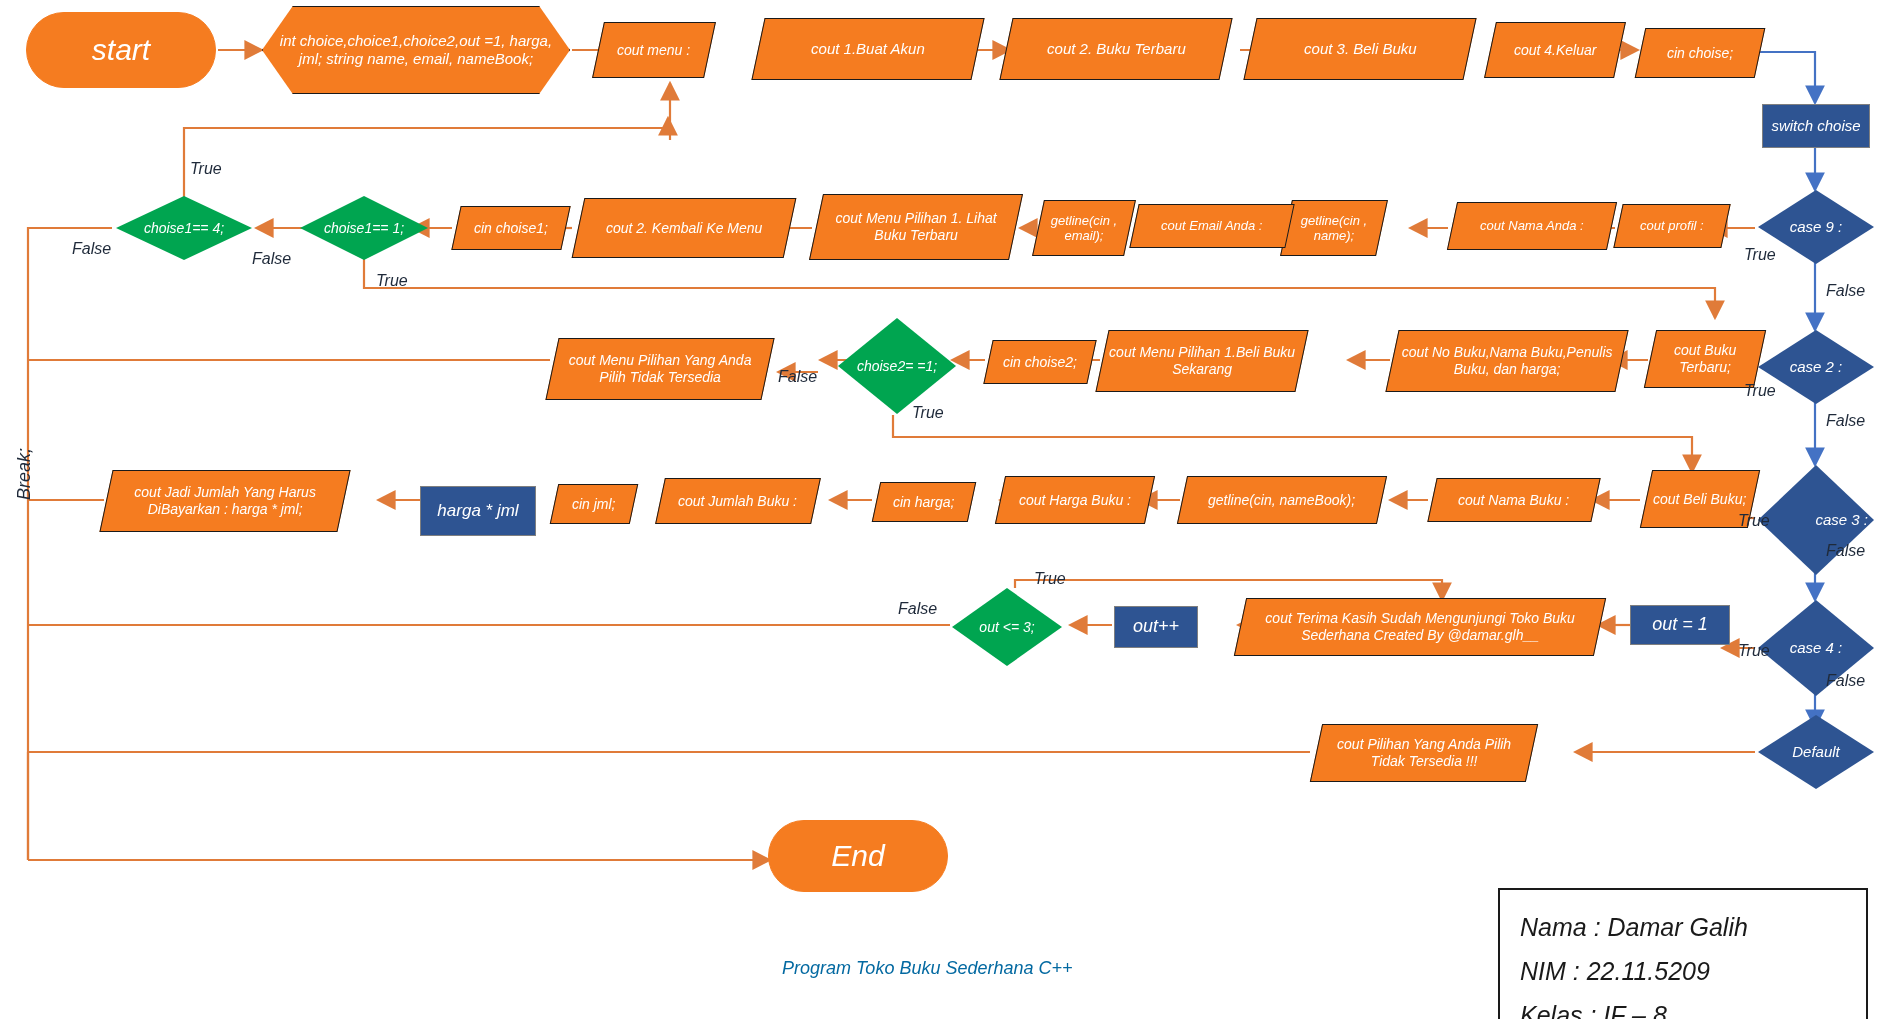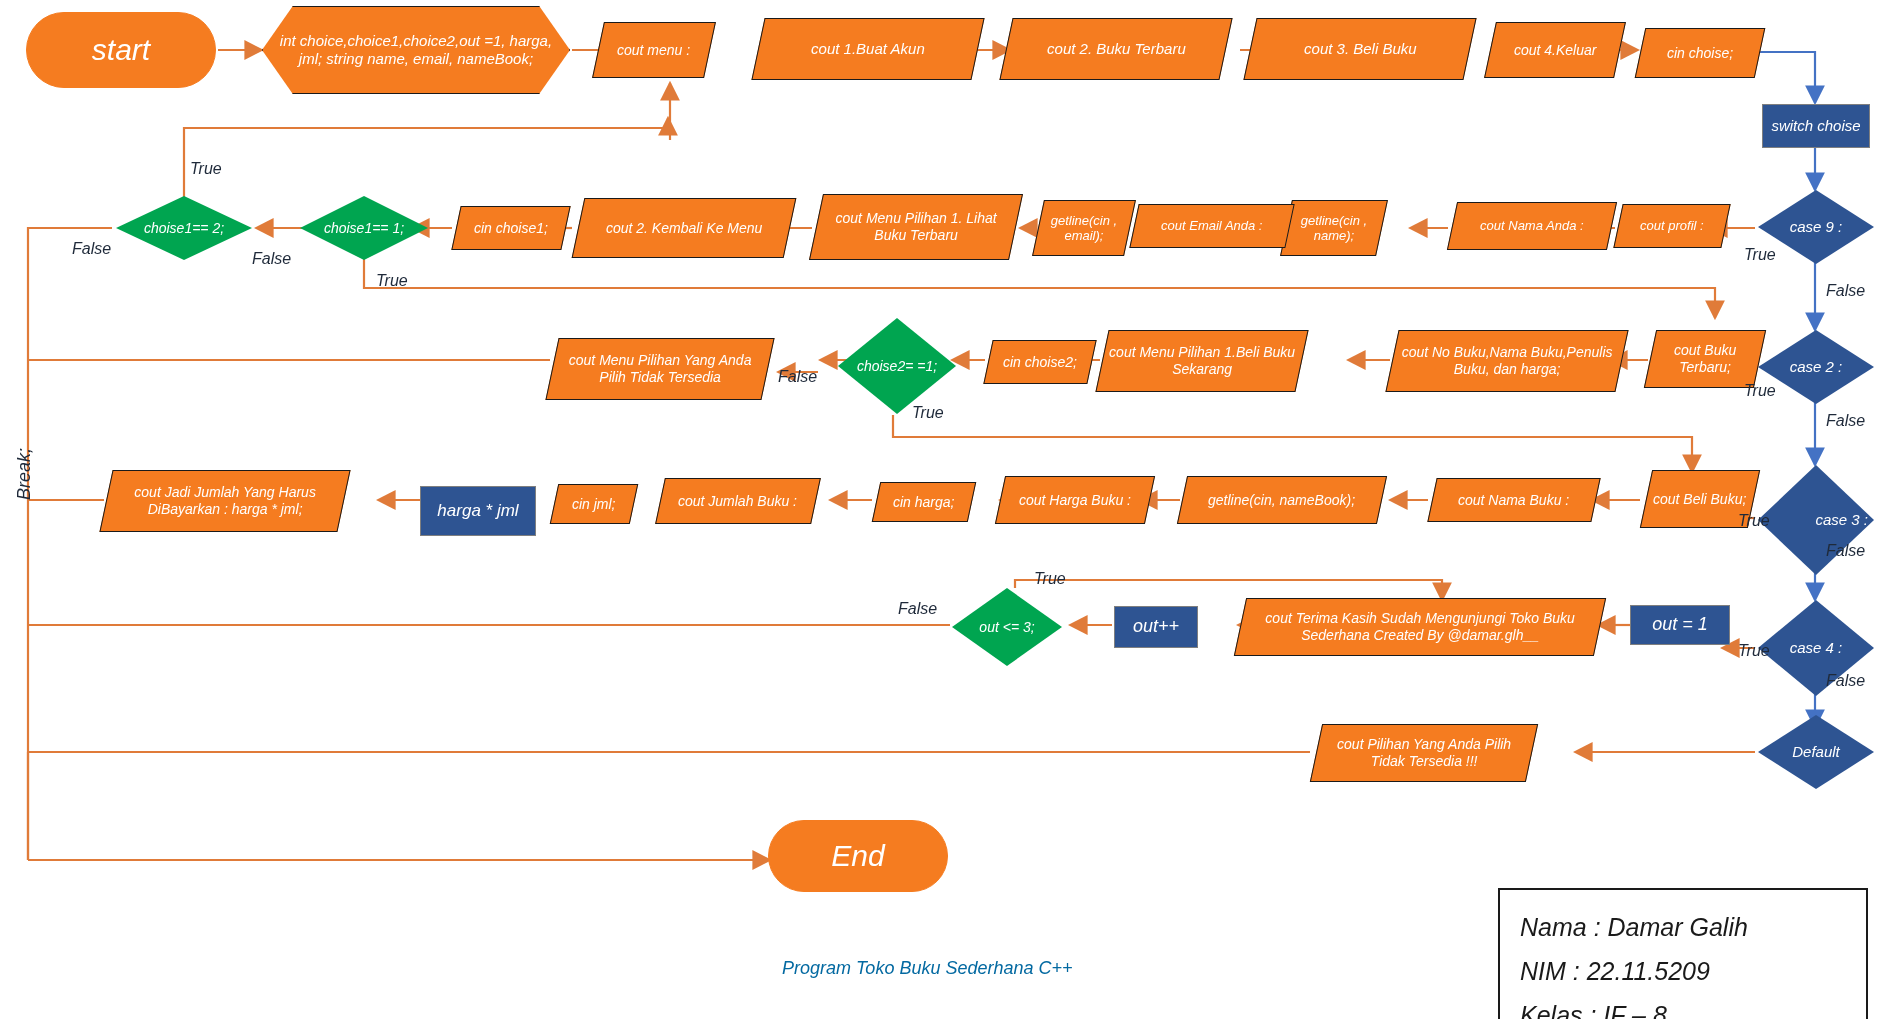--- a/index.html
+++ b/index.html
@@ -327,21 +327,21 @@
     <span class="txt">cin choise1;</span>
   </div>
 
   <div class="node dia dia-green" style="left:300px; top:196px; width:128px; height:64px; font-size:14px;">
     <span class="shape"></span>
     <span class="txt">choise1== 1;</span>
   </div>
 
   <div class="node dia dia-green" style="left:116px; top:196px; width:136px; height:64px; font-size:14px;">
     <span class="shape"></span>
-    <span class="txt">choise1== 2;</span>
+    <span class="txt">choise1== 4;</span>
   </div>
 
   <div class="node dia dia-blue" style="left:1758px; top:330px; width:116px; height:74px; font-size:15px;">
     <span class="shape"></span>
     <span class="txt">case 2 :</span>
   </div>
 
   <div class="node io" style="left:1650px; top:330px; width:110px; height:58px; font-size:14px;">
     <span class="txt">cout Buku Terbaru;</span>
   </div>

